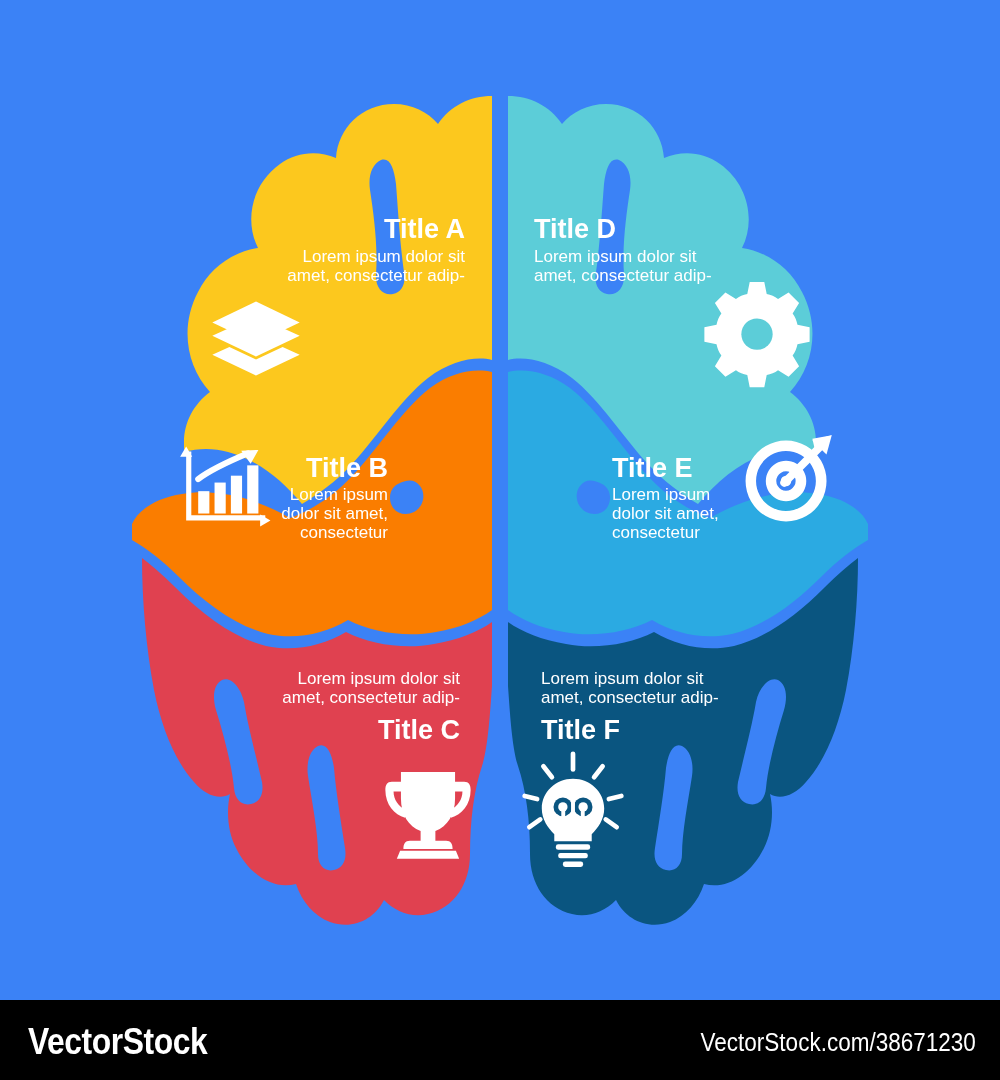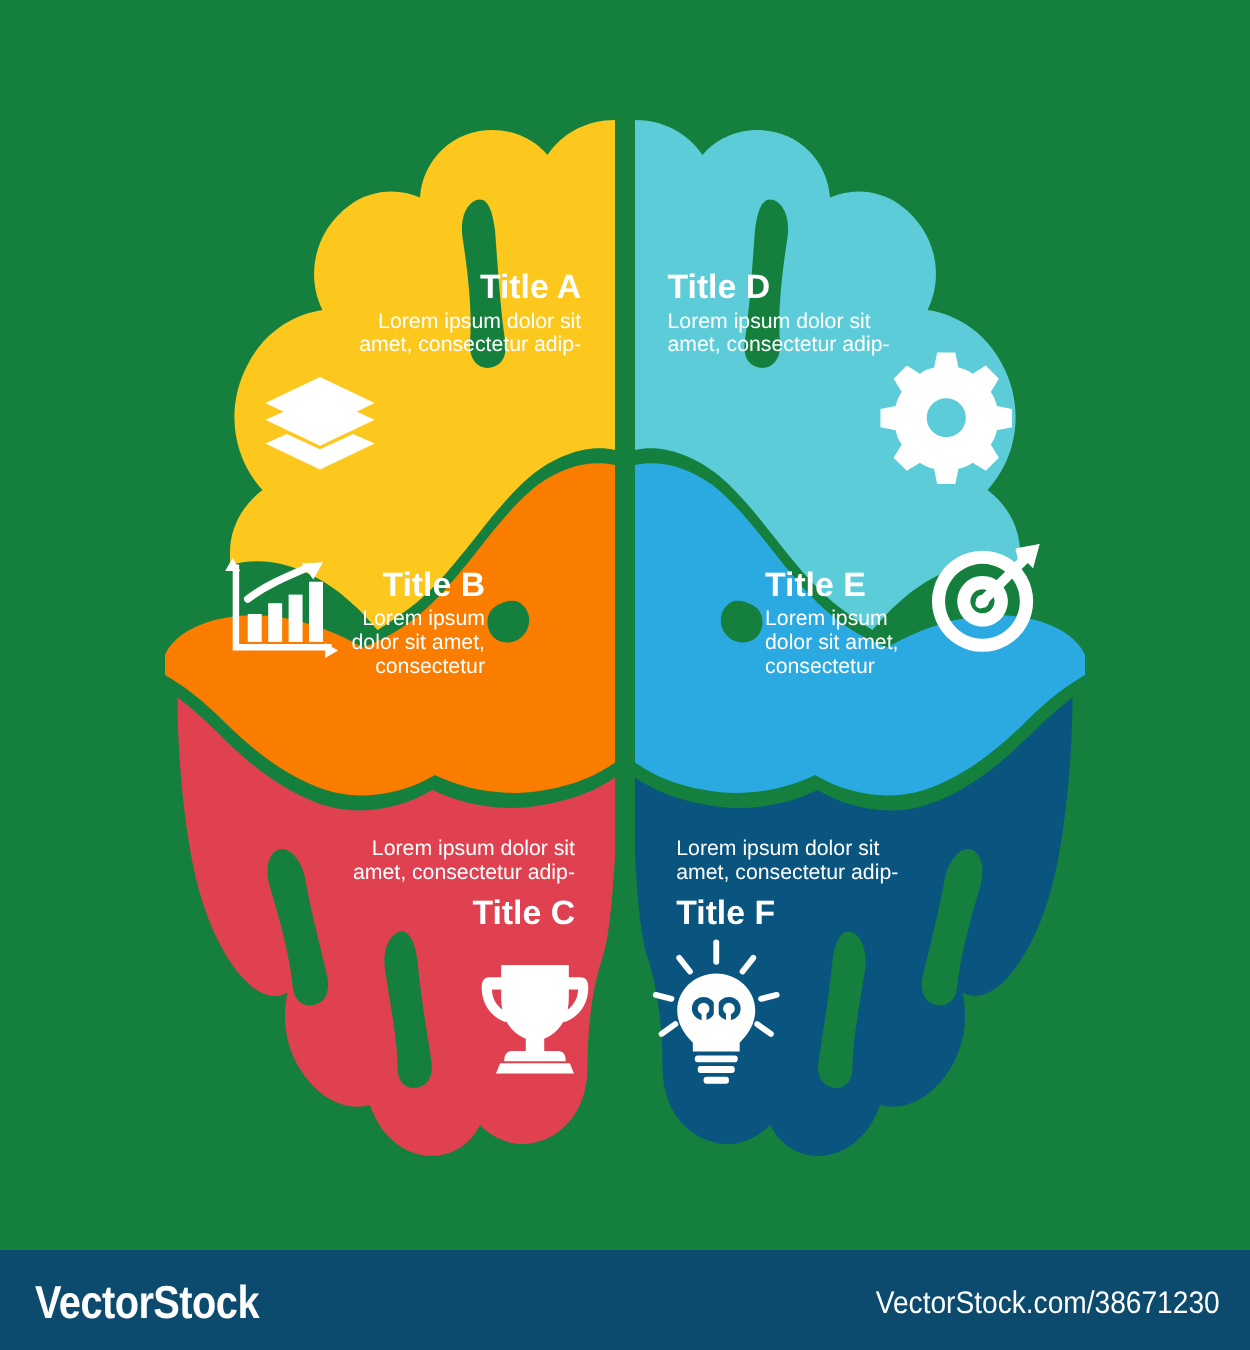--- a/index.html
+++ b/index.html
@@ -13,41 +13,41 @@
     font-family: "Liberation Sans", sans-serif;
     overflow: hidden;
     position: relative;
   }
   #canvas {
     position: absolute;
     left: 0;
     top: 0;
     width: 1000px;
     height: 1000px;
-    background: #15803d;
+    background: #3b82f6;
   }
   #brain-svg {
     display: block;
     width: 1000px;
     height: 1000px;
   }
   .seg-title {
     font-weight: bold;
     fill: #ffffff;
   }
   .seg-desc {
     fill: #ffffff;
   }
   #watermark-bar {
     position: absolute;
     left: 0;
     top: 1000px;
     width: 1000px;
     height: 80px;
-    background: #0c4a6e;
+    background: #000000;
   }
   #wm-logo {
     position: absolute;
     left: 28px;
     top: 21px;
     color: #ffffff;
     font-size: 37px;
     font-weight: bold;
     letter-spacing: -0.5px;
     font-family: "Liberation Sans", sans-serif;

